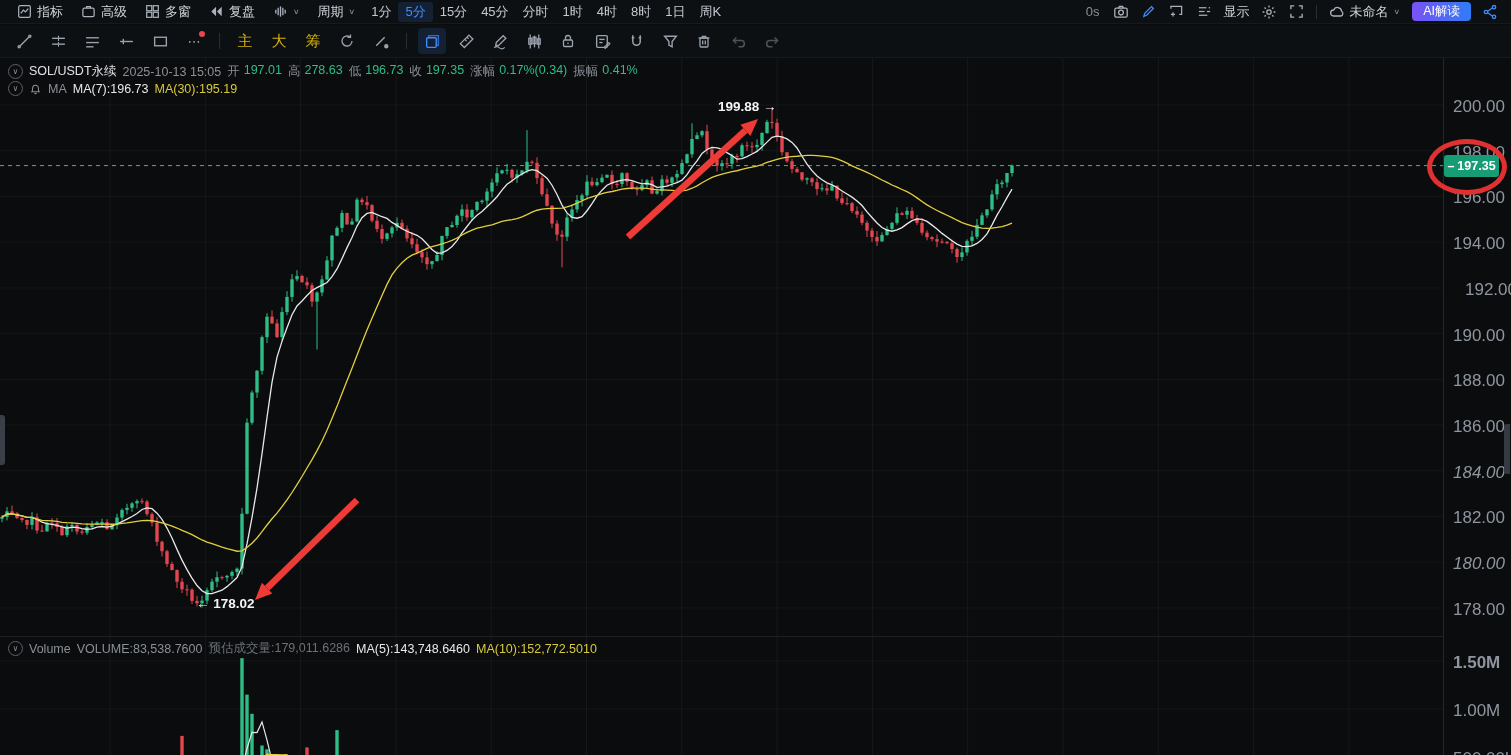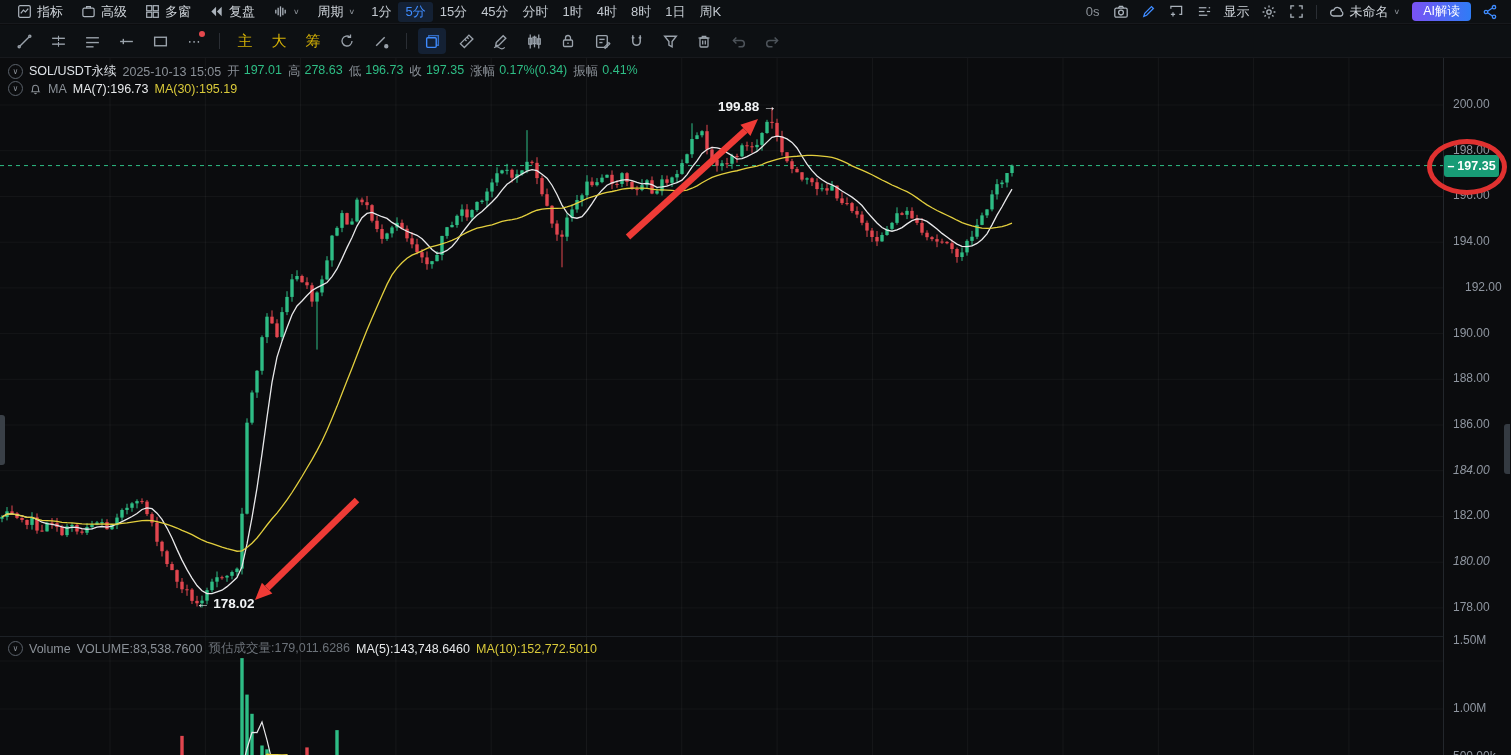--- a/index.html
+++ b/index.html
@@ -49,21 +49,21 @@
   .dgray { color:#6b7178; }
   .teal { color:#2ebd85; }
   .white-v { color:#e6e8ea; }
   .yellow-v { color:#d9c93a; }
   .lbl-pair { display:flex; gap:4px; }
   
   .axis {
     position:absolute; top:58px; left:1443px; width:68px; height:697px;
     border-left:1px solid #23272c; z-index:15; background:transparent;
   }
-  .tick { position:absolute; left:9px; color:#8f96a0; font-size:12px; }
+  .tick { position:absolute; left:9px; color:#8f96a0; font-size:17px; }
   .price-tag {
     position:absolute; left:1444px; top:155px; width:55px; height:22px; z-index:16;
     background:#189c76; border-radius:3px; color:#fff; font-weight:bold; font-size:12.5px;
     display:flex; align-items:center; justify-content:center; gap:3px;
   }
   .red-ellipse {
     position:absolute; left:1427px; top:139px; width:80px; height:56px; z-index:17;
     border:5px solid #e03130; border-radius:50%; pointer-events:none;
   }
   .pane-divider { position:absolute; top:636px; left:0; width:1443px; height:1px; background:#1d2126; z-index:10; }
@@ -1054,21 +1054,21 @@
       <div class="tick" style="top: 130.44px;">196.00</div>
       <div class="tick" style="top: 176.16px;">194.00</div>
       <div class="tick" style="top: 221.88px; margin-left: 12px;">192.00</div>
       <div class="tick" style="top: 267.6px;">190.00</div>
       <div class="tick" style="top: 313.32px;">188.00</div>
       <div class="tick" style="top: 359.04px;">186.00</div>
       <div class="tick" style="top: 404.76px; font-style: italic;">184.00</div>
       <div class="tick" style="top: 450.48px;">182.00</div>
       <div class="tick" style="top: 496.2px; font-style: italic;">180.00</div>
       <div class="tick" style="top: 541.92px;">178.00</div>
-      <div class="tick" style="top: 575px;">1.50M</div>
+      <div class="tick" style="top: 595px; font-weight: bold;">1.50M</div>
       <div class="tick" style="top: 643px;">1.00M</div>
       <div class="tick" style="top: 691px;">500.00k</div>
     </div>
 
   <div class="price-tag">
     <span>–</span>
     <span>197.35</span>
   </div>
   <div class="red-ellipse"></div>
 

